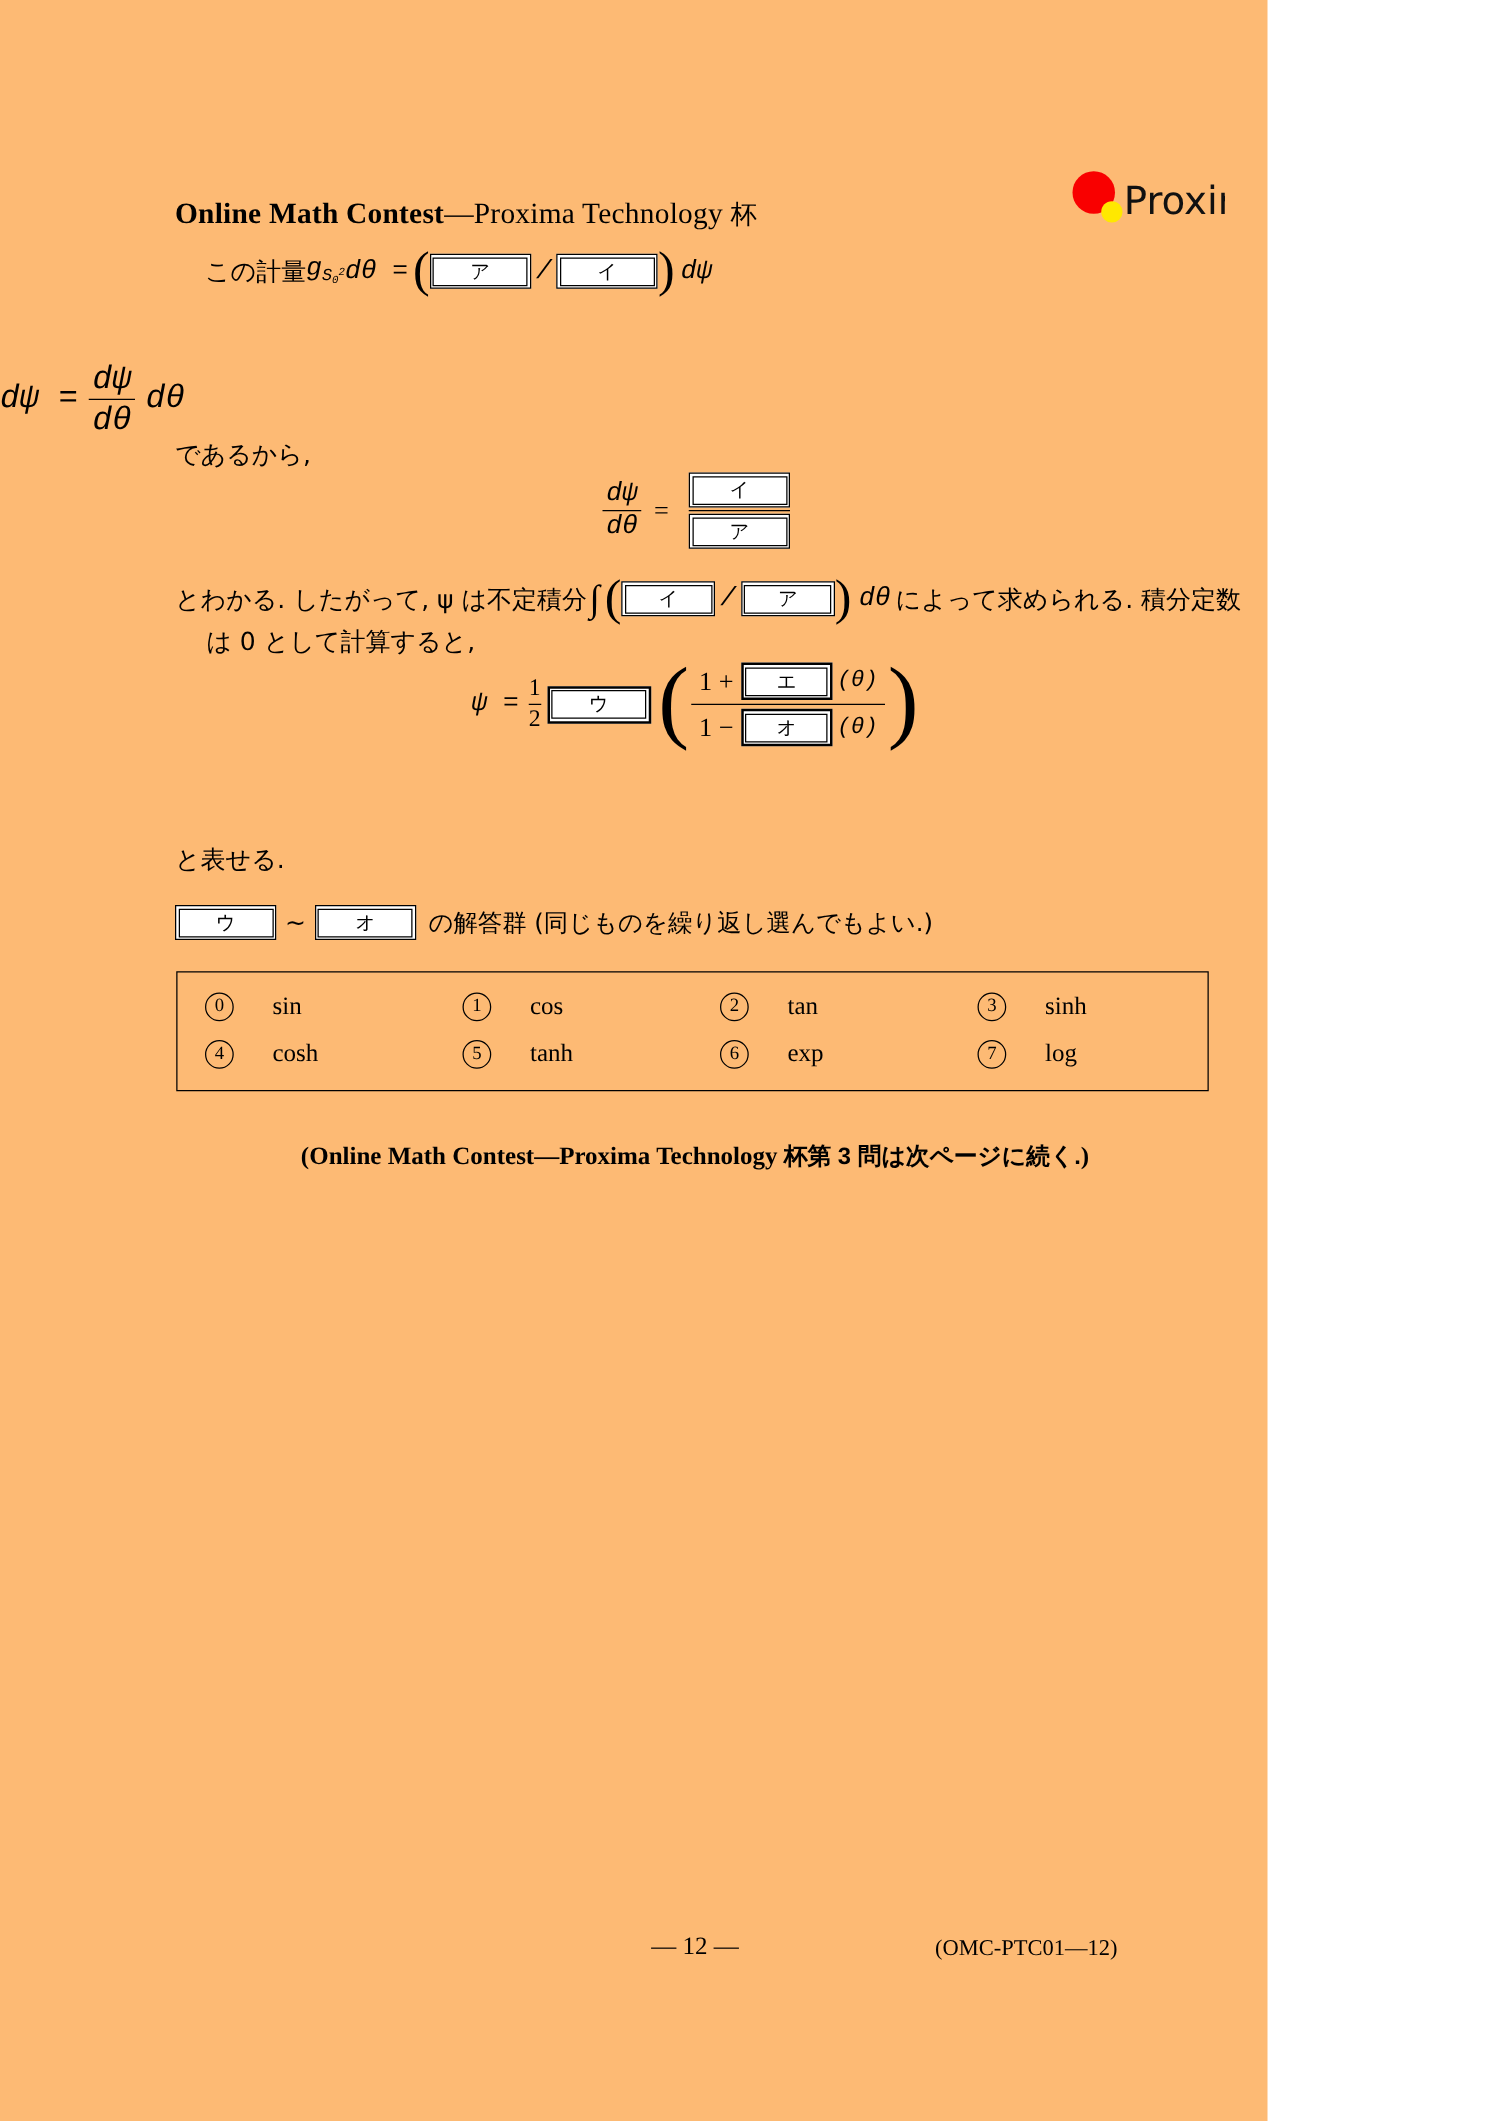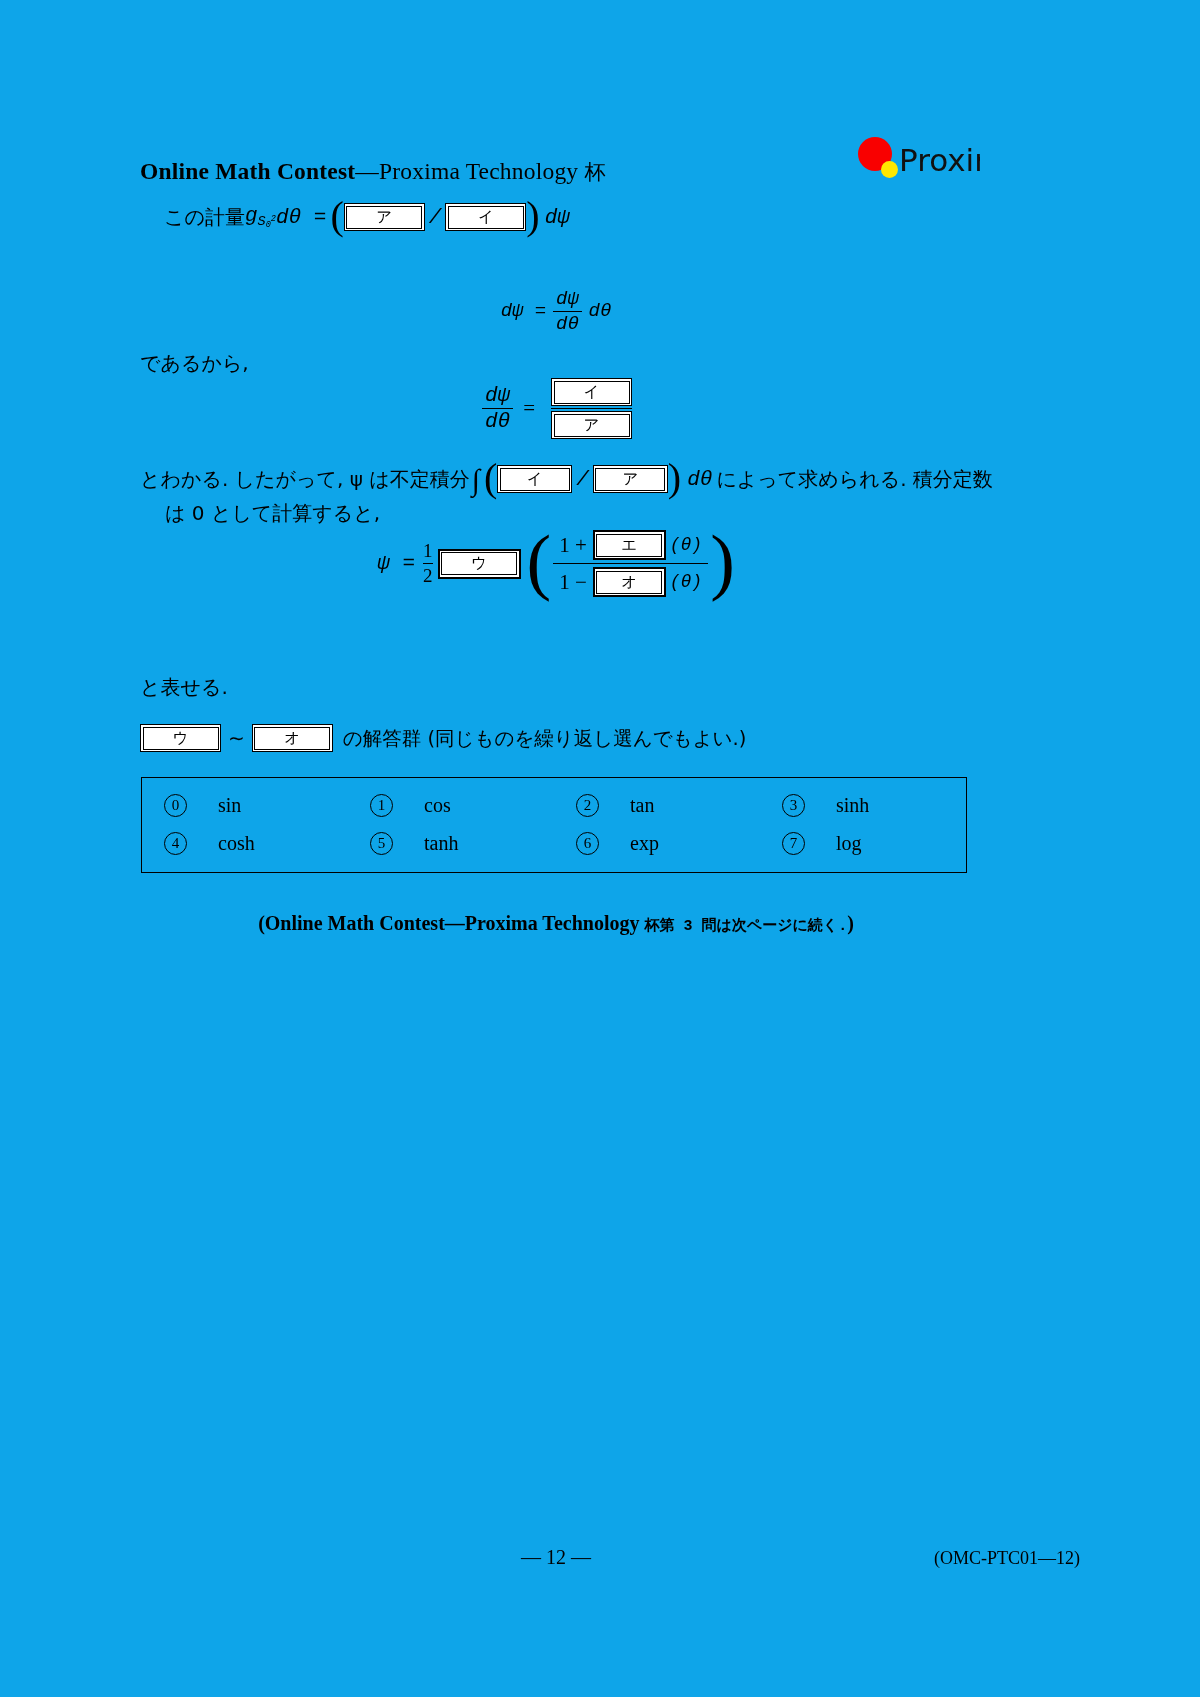--- a/index.html
+++ b/index.html
@@ -2,23 +2,23 @@
 <html><head>
 <meta charset="utf-8">
 <style>
   html, body {
     margin: 0;
     padding: 0;
     background: #ffffff;
   }
   .page {
     position: relative;
-    width: 1200px;
+    width: 1014px;
     height: 1697px;
-    background: #0ea5e9;
+    background: #fdba74;
     font-family: "Liberation Serif", "DejaVu Serif", serif;
     color: #000000;
     overflow: hidden;
   }
 
   
   .header {
     position: absolute;
     left: 140px;
     top: 160px;
@@ -115,22 +115,21 @@
     font-size: 21px;
     padding: 0 4px;
   }
 
   
   .eq1 {
     position: absolute;
     left: 0;
     top: 288px;
     width: 1112px;
-    text-align: center;
-    font-size: 19px;
+    font-size: 26px;
   }
   .frac {
     display: inline-flex;
     flex-direction: column;
     align-items: center;
     vertical-align: middle;
     margin: 0 2px;
   }
   .frac .num { padding: 0 3px 1px 3px; }
   .frac .den { padding: 1px 3px 0 3px; border-top: 1.1px solid #000; }
@@ -295,22 +294,22 @@
   .continues {
     position: absolute;
     left: 0;
     top: 912px;
     width: 1112px;
     text-align: center;
     font-size: 20px;
     font-weight: bold;
   }
   .continues .jp {
-    font-family: Liberation Mono, monospace;
-    font-size: 15px;
+    font-family: Liberation Sans, sans-serif;
+    font-size: 19px;
   }
 
   
   .pagenum {
     position: absolute;
     left: 0;
     top: 1546px;
     width: 1112px;
     text-align: center;
     font-size: 20px;

